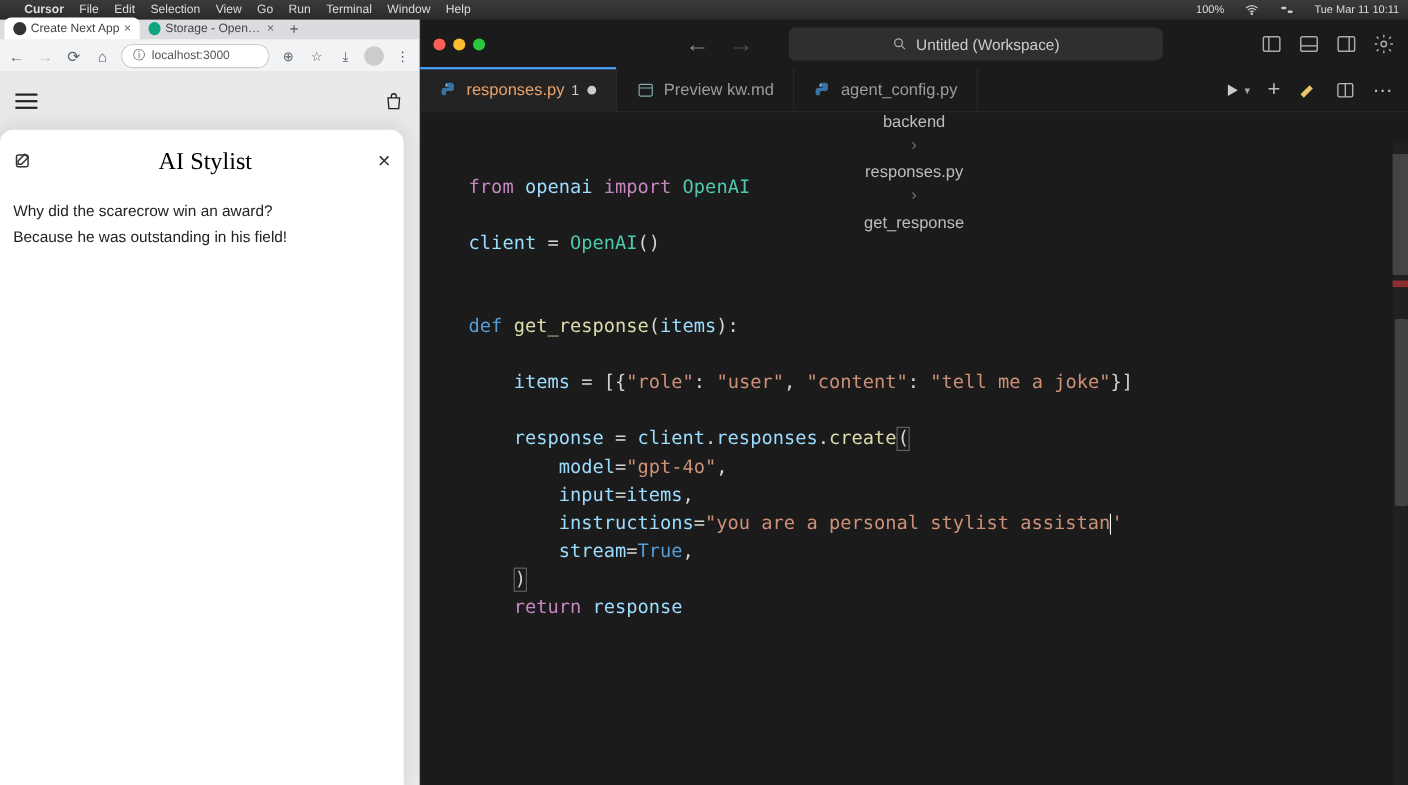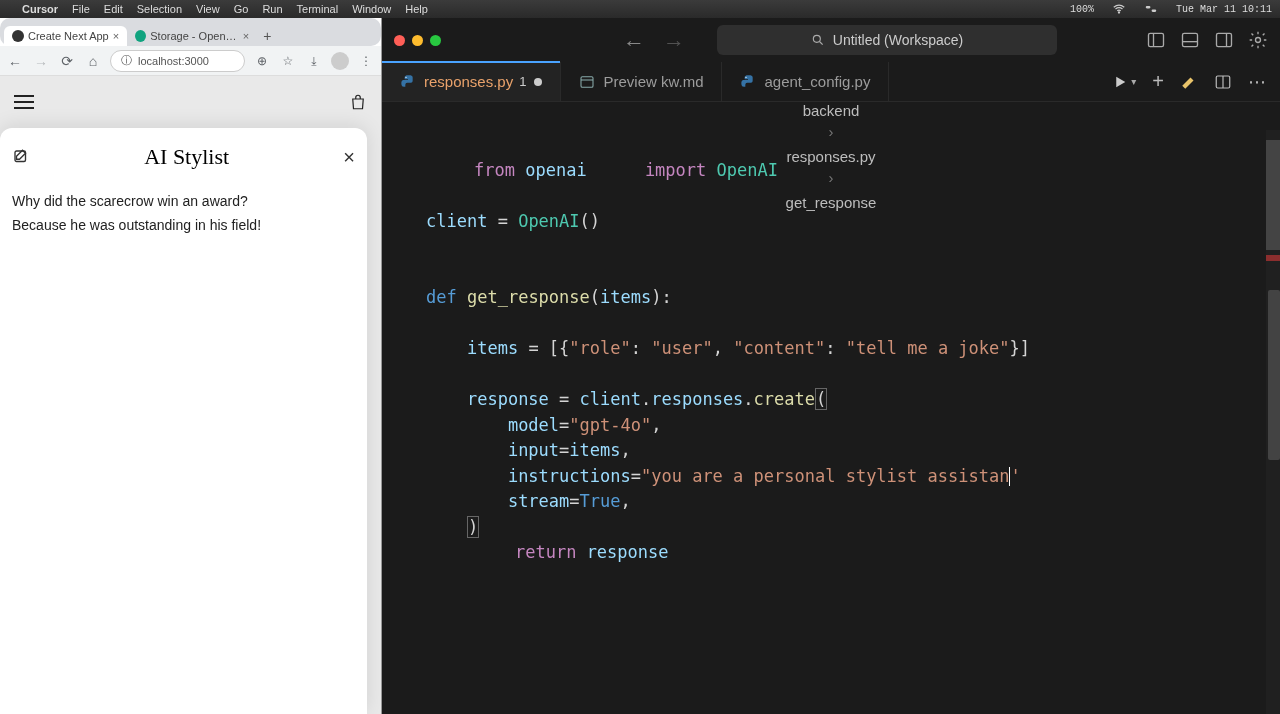--- a/index.html
+++ b/index.html
@@ -4,29 +4,29 @@
 <style>
   * { box-sizing: border-box; margin: 0; padding: 0; }
   html, body { width: 1280px; height: 714px; overflow: hidden; font-family: -apple-system, "Helvetica Neue", Arial, sans-serif; }
   body { display: flex; flex-direction: column; background: #1e1e1e; }
 
   
   .menubar { height: 18px; background: linear-gradient(#3b3b3b, #2a2a2a); display: flex; align-items: center; color: #ddd; font-size: 11px; padding: 0 8px; gap: 14px; flex-shrink: 0; }
   .menubar .apple { font-size: 12px; }
   .menubar .app-name { font-weight: 600; }
   .menubar .spacer { flex: 1; }
-  .menubar .right { display: flex; gap: 18px; align-items: center; font-size: 10px; font-family: Liberation Mono, monospace; }
+  .menubar .right { display: flex; gap: 18px; align-items: center; font-size: 10px; }
   .tray-icon { display:inline-block; width:14px; height:14px; }
 
   
   .workspace { flex: 1; display: flex; min-height: 0; }
 
   
   .browser { width: 382px; background: #fff; display: flex; flex-direction: column; border-right: 1px solid #999; }
-  .tabstrip { height: 28px; background: #dadce0; display: flex; align-items: flex-end; padding: 0 4px; font-size: 11px; border-radius: 10px; }
+  .tabstrip { height: 18px; background: #dadce0; display: flex; align-items: flex-end; padding: 0 4px; font-size: 11px; }
   .tab { display: flex; align-items: center; gap: 4px; padding: 4px 8px; border-radius: 6px 6px 0 0; color: #444; max-width: 130px; }
   .tab.active { background: #fff; }
   .tab .favicon { width: 12px; height: 12px; border-radius: 50%; display:inline-block; }
   .tab .close { font-size: 11px; color: #666; }
   .tab .title { white-space: nowrap; overflow: hidden; text-overflow: ellipsis; }
   .newtab { padding: 2px 6px; color: #555; font-size: 14px; }
   .toolbar { height: 30px; background: #f1f3f4; display: flex; align-items: center; padding: 0 6px; gap: 8px; border-bottom: 1px solid #ddd; }
   .nav-btn { color: #5f6368; font-size: 14px; width: 18px; text-align:center; }
   .omnibox { flex: 1; height: 22px; background: #fff; border: 1px solid #ccc; border-radius: 12px; display: flex; align-items: center; padding: 0 10px; font-size: 11px; color: #555; }
   .tool-icon { width: 18px; height: 18px; border-radius: 50%; color:#5f6368; font-size:12px; display:flex; align-items:center; justify-content:center; }
@@ -70,21 +70,21 @@
   .ide-tab-actions { margin-left:auto; display:flex; align-items:center; gap:16px; padding:0 14px; color:#bbb; }
   .ide-tab-actions svg, .ide-tab-actions .act { width:18px; height:18px; }
   .caret-btn { display:flex; align-items:center; gap:2px; }
 
   .breadcrumb { height: 28px; display:flex; align-items:center; padding:0 10px; font-size:15px; color:#bdbdbd; gap:4px;flex-direction:column; }
   .breadcrumb .sep { color:#777; padding:0 6px; }
   .bc-icon { width:14px; height:14px; }
 
   .editor { flex:1; font-family: Menlo, Consolas, monospace; font-size:17px; line-height:1.5; padding:2px 10px 10px 44px; color:#d4d4d4; white-space:pre; position:relative; overflow:hidden; }
   .tok-kw { color:#569cd6; }
-  .tok-kw2 { color:#c586c0;margin-left:48px; }
+  .tok-kw2 { color:#c586c0; }
   .tok-fn { color:#dcdcaa; }
   .tok-cls { color:#4ec9b0; }
   .tok-str { color:#ce9178; }
   .tok-const { color:#569cd6; }
   .tok-id { color:#9cdcfe; }
   .bracket-hl { border:1px solid #666; }
   .cursor { display:inline-block; width:1px; height:1.1em; background:#fff; vertical-align:text-bottom; animation:blink 1s steps(1) infinite; }
   @keyframes blink { 50% { opacity:0; } }
 
   .minimap { position:absolute; right:0; top:0; width:14px; height:100%; background:#202020; }

